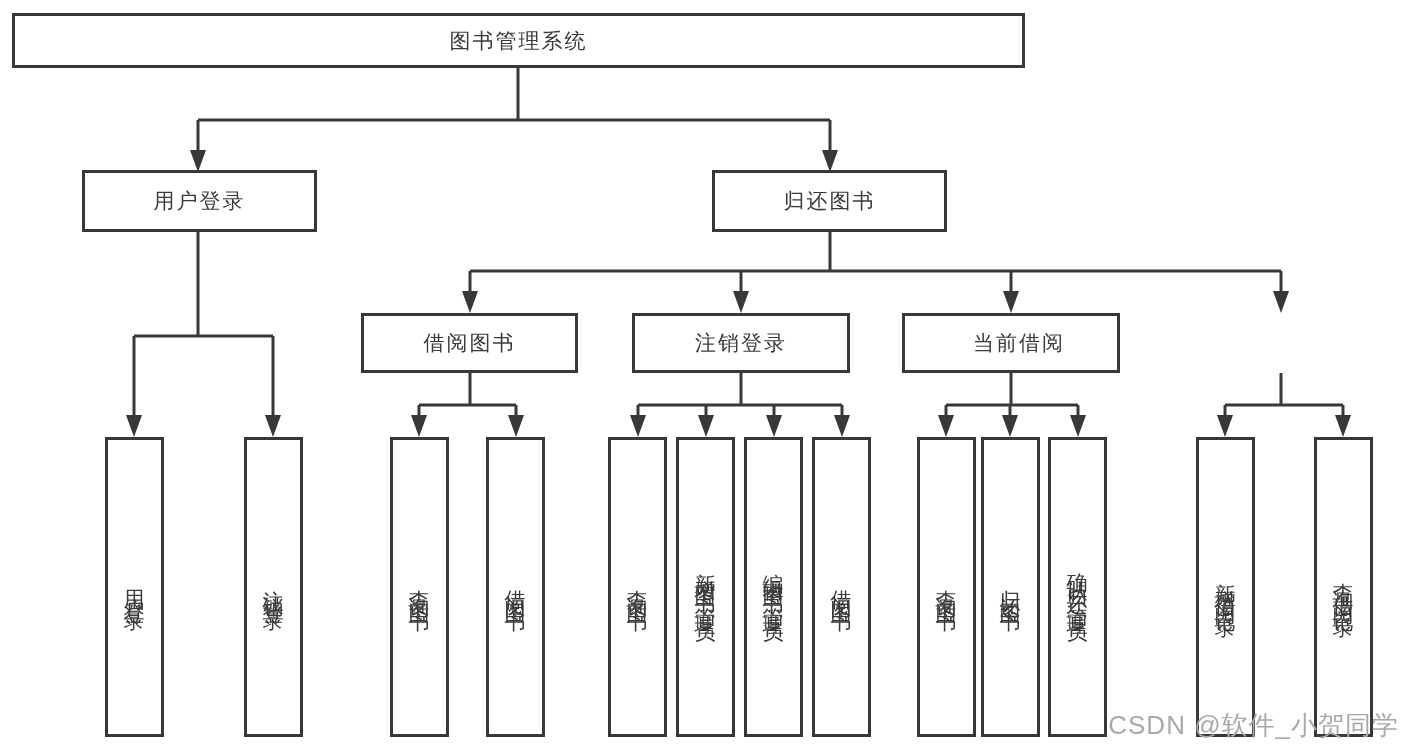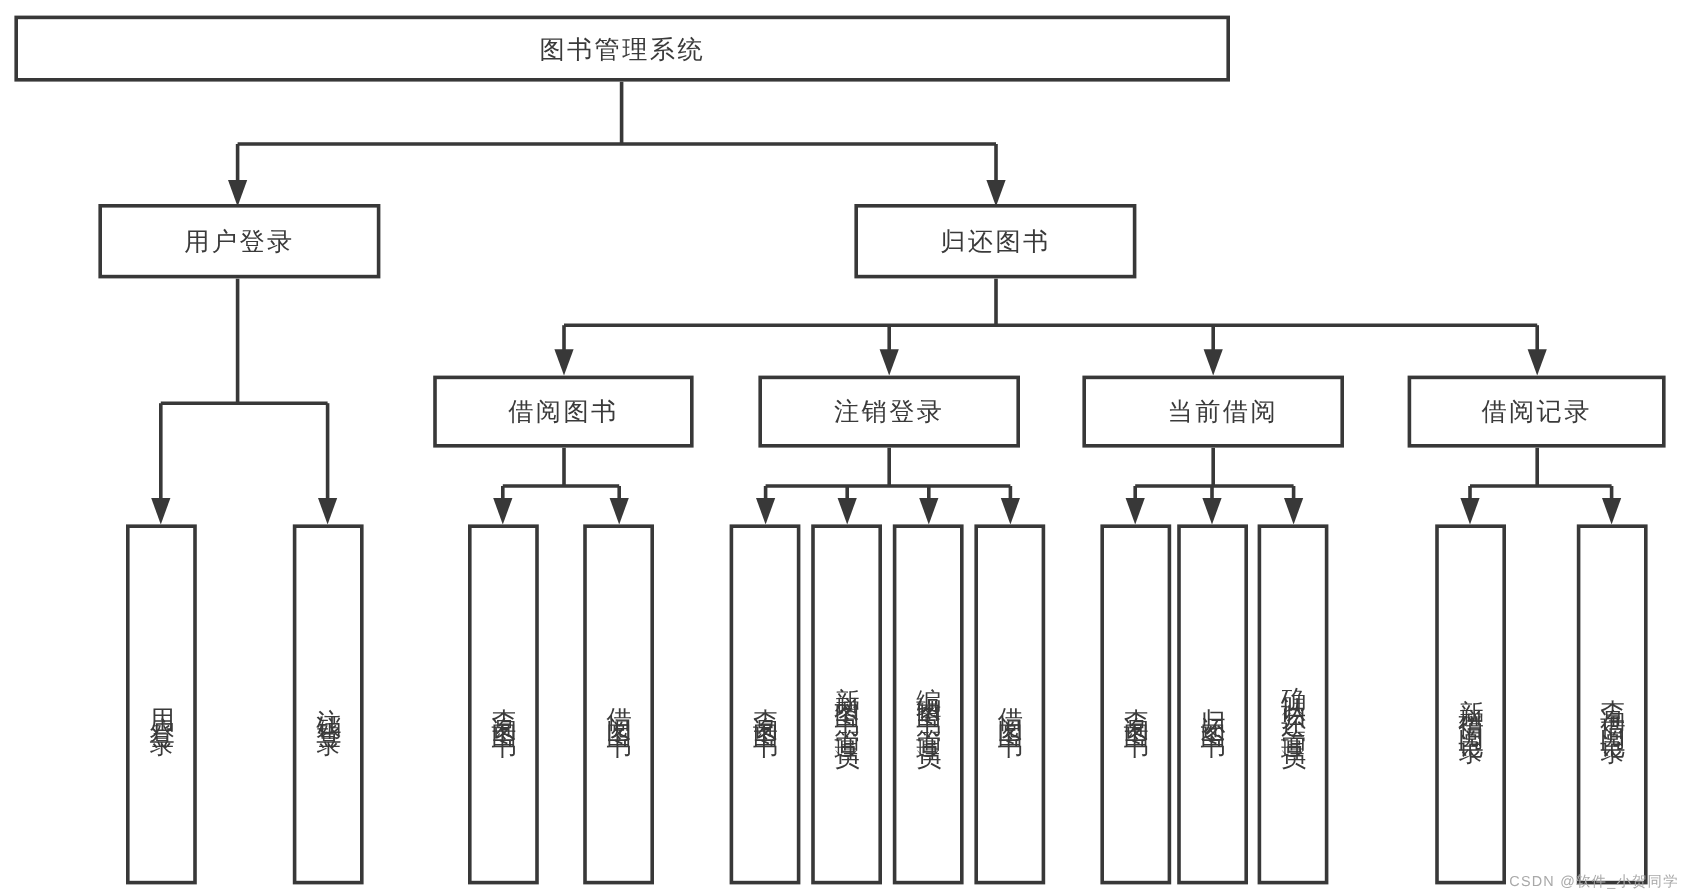--- a/index.html
+++ b/index.html
@@ -46,21 +46,21 @@
   .b-l3-2 {left:902px; top:313px; width:218px; height:60px;padding-left:16px;}
   .b-l3-3 {left:1173px;top:313px; width:215px; height:60px;}
   .leaf   {top:437px;  width:59px; height:300px;}
   .b-g1-0 {left:105px;} .b-g1-1 {left:244px;}
   .b-g2-0 {left:390px;} .b-g2-1 {left:486px;}
   .b-g3-0 {left:608px;} .b-g3-1 {left:676px;} .b-g3-2 {left:744px;} .b-g3-3 {left:812px;}
   .b-g4-0 {left:917px;} .b-g4-1 {left:981px;} .b-g4-2 {left:1048px;}
   .b-g5-0 {left:1196px;} .b-g5-1 {left:1314px;}
   .watermark{
     position:absolute;right:6px;bottom:4px;
-    font-size:12px;color:var(--wm);letter-spacing:1px;
+    font-size:26px;color:var(--wm);letter-spacing:1px;
     white-space:nowrap;
   }
 </style>
 </head>
 <body>
 
 <div class="canvas">
 
   <svg class="connectors" viewBox="0 0 1405 747" xmlns="http://www.w3.org/2000/svg">
 
@@ -130,23 +130,20 @@
 
   <div class="box b-l3-0">
     <span class="hlabel">借阅图书</span>
   </div>
   <div class="box b-l3-1">
     <span class="hlabel">注销登录</span>
   </div>
   <div class="box b-l3-2">
     <span class="hlabel">当前借阅</span>
   </div>
-  <div class="box b-l3-3">
-    <span class="hlabel">借阅记录</span>
-  </div>
 
   <div class="box leaf b-g1-0">
     <span class="vlabel">用户登录</span>
   </div>
   <div class="box leaf b-g1-1">
     <span class="vlabel">注销登录</span>
   </div>
 
   <div class="box leaf b-g2-0">
     <span class="vlabel">查询图书</span>

